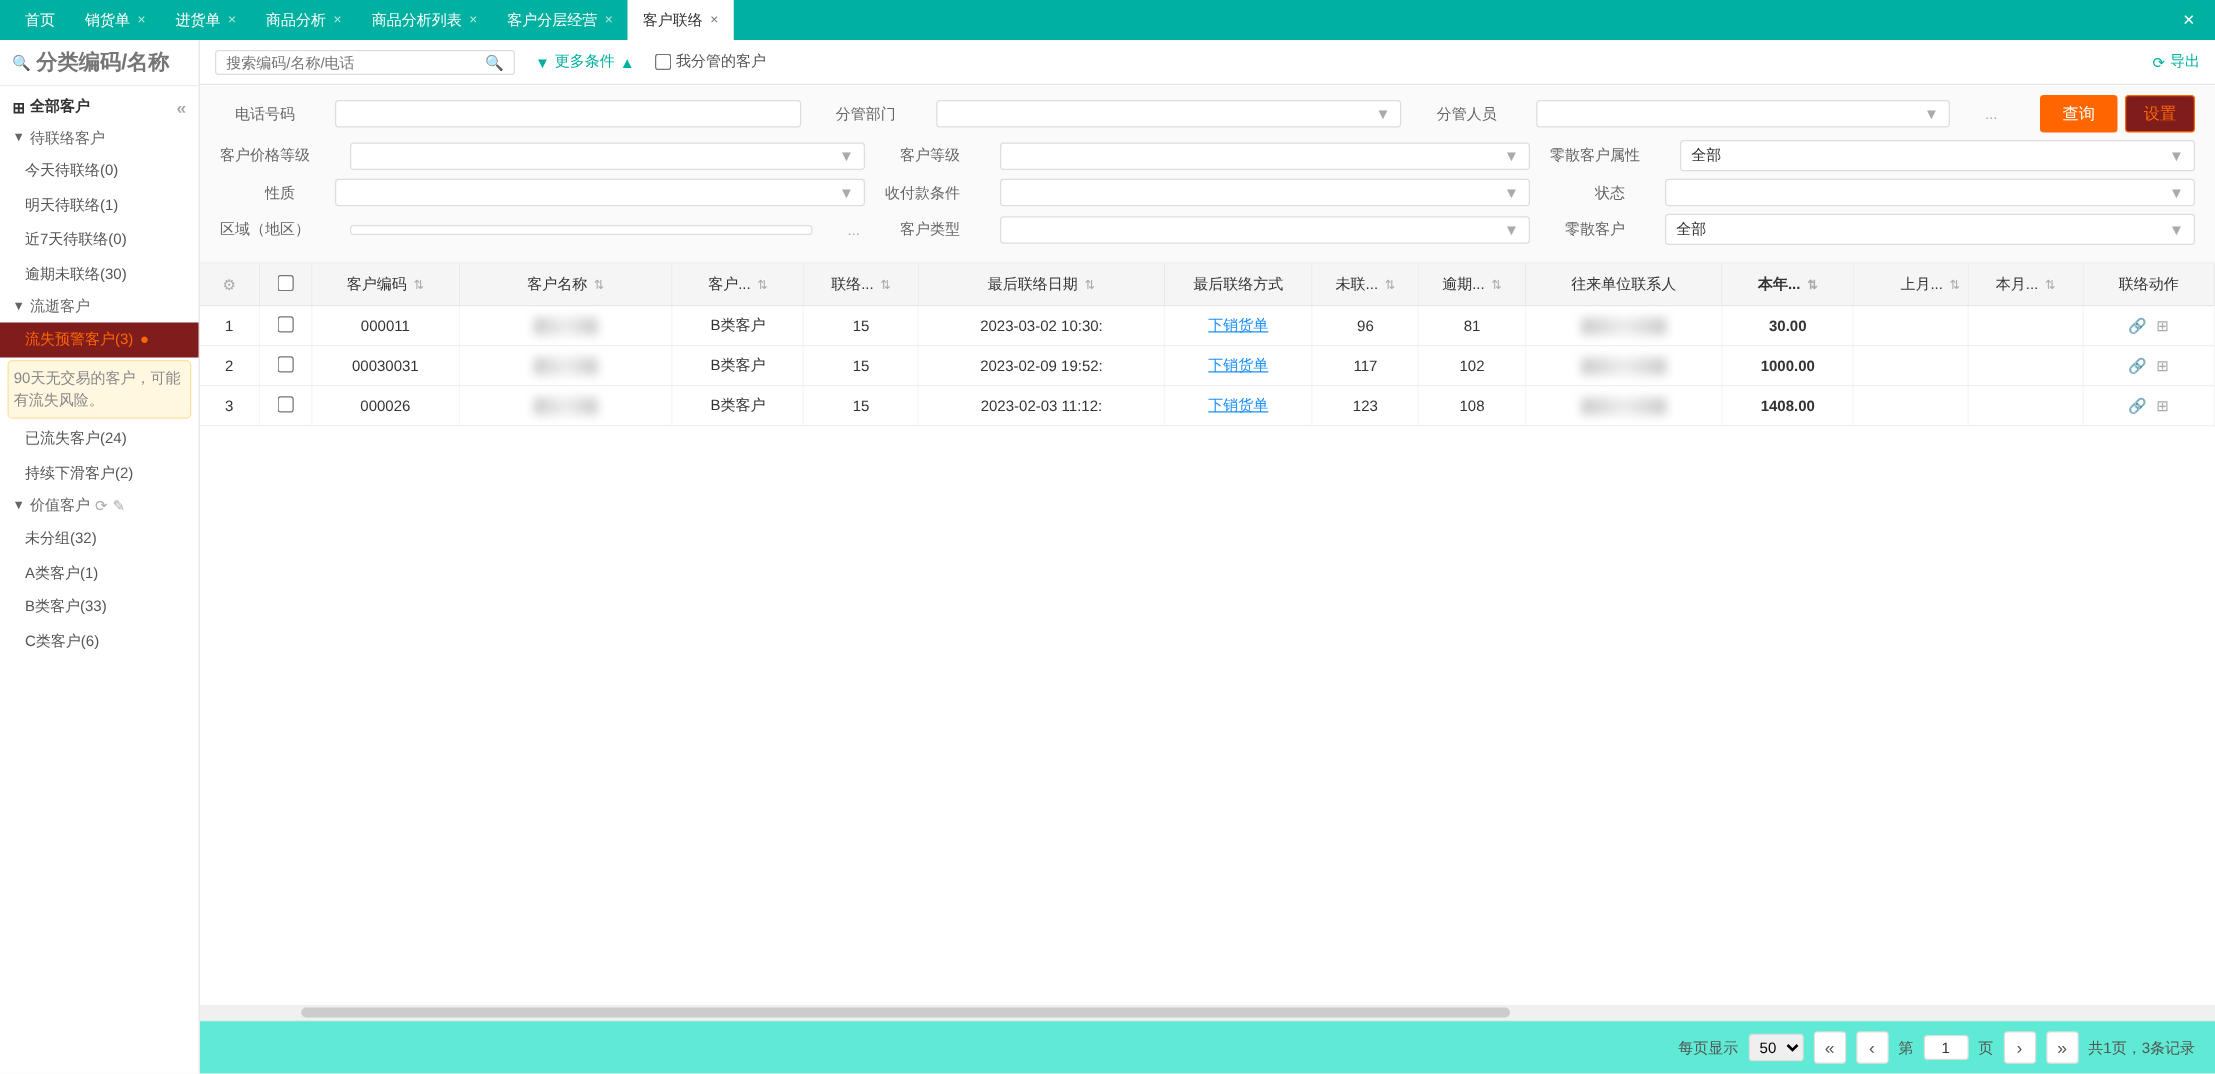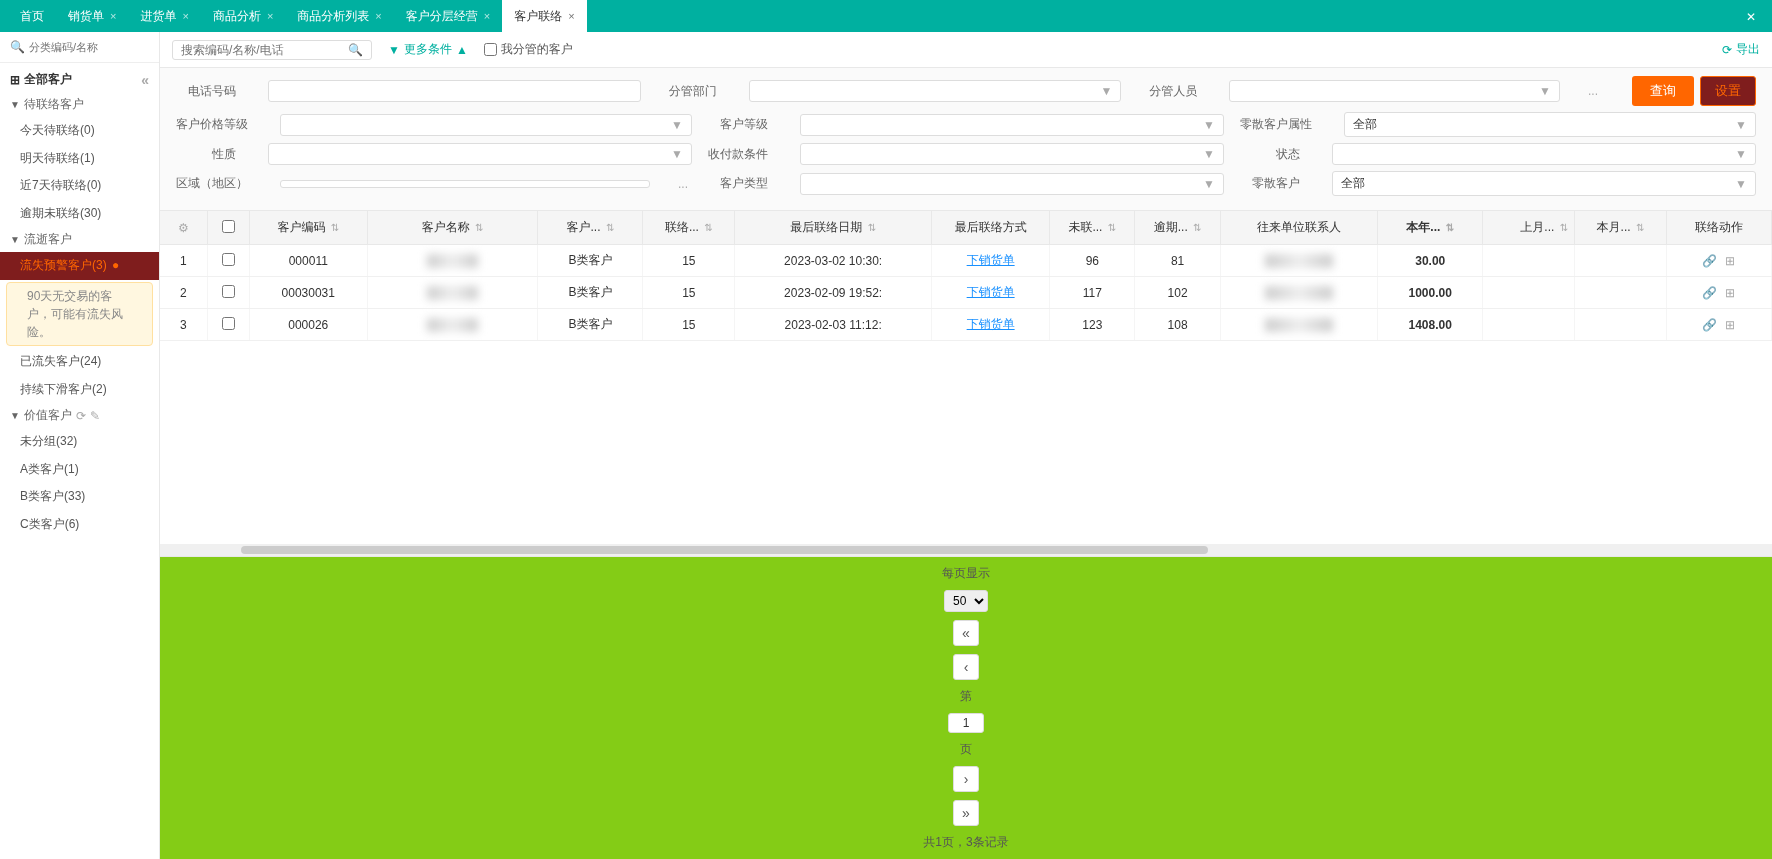--- a/index.html
+++ b/index.html
@@ -57,23 +57,24 @@
     }
     .sidebar-search {
       display: flex;
       align-items: center;
       padding: 8px 10px;
       border-bottom: 1px solid #eee;
     }
     .sidebar-search input {
       border: none;
       outline: none;
-      font-size: 11px;
+      font-size: 17px;
       width: 100%;
       color: #3b82f6;
+      font-weight: bold;
     }
     .sidebar-search .search-icon {
       color: #aaa;
       margin-right: 4px;
     }
     .sidebar-header {
       display: flex;
       align-items: center;
       justify-content: space-between;
       padding: 8px 10px 4px;
@@ -105,21 +106,21 @@
       line-height: 1.8;
     }
     .sidebar-item.active {
       color: #ff6600;
       background: #7f1d1d;
     }
     .tooltip-box {
       background: #fff7e0;
       border: 1px solid #ffe0a0;
       border-radius: 4px;
-      padding: 4px 20px;
+      padding: 4px 4px;
       margin: 2px 6px;
       font-size: 11px;
       color: #888;
       line-height: 1.5;
     }
 
     
     .content {
       flex: 1;
       display: flex;
@@ -136,21 +137,21 @@
       align-items: center;
       gap: 8px;
     }
     .filter-search {
       display: flex;
       align-items: center;
       border: 1px solid #ddd;
       border-radius: 3px;
       padding: 2px 8px;
       background: #fff;
-      width: 200px;
+      width: 240px;
     }
     .filter-search input {
       border: none;
       outline: none;
       font-size: 12px;
       color: #999;
       width: 100%;
     }
     .filter-btn {
       display: flex;
@@ -317,24 +318,23 @@
     .col-month { width: 70px; }
     .col-action { width: 80px; }
     .settings-icon { color: #aaa; cursor: pointer; }
 
     
     .pagination {
       display: flex;
       align-items: center;
       justify-content: flex-end;
       padding: 8px 16px;
-      background: #84cc16;
+      background: #5eead4;
       border-top: 1px solid #e8e8e8;
       gap: 8px;
-      flex-direction: column;
     }
     .pagination span { color: #555; }
     .pagination select {
       border: 1px solid #ddd;
       border-radius: 3px;
       padding: 2px 4px;
       font-size: 12px;
     }
     .page-btn {
       width: 26px;

